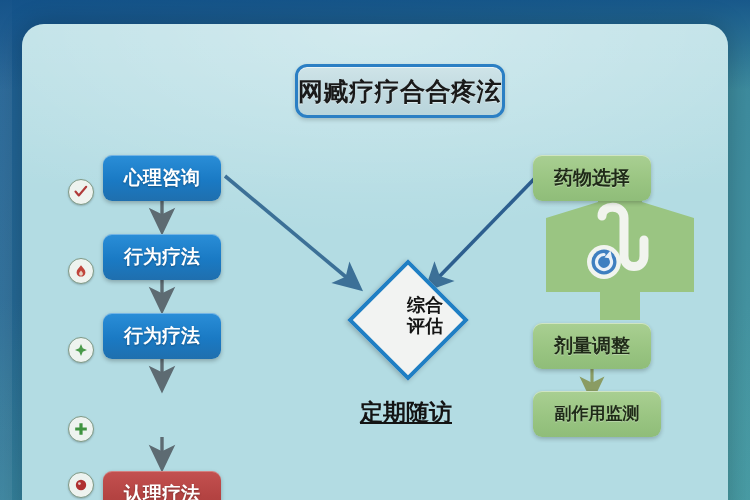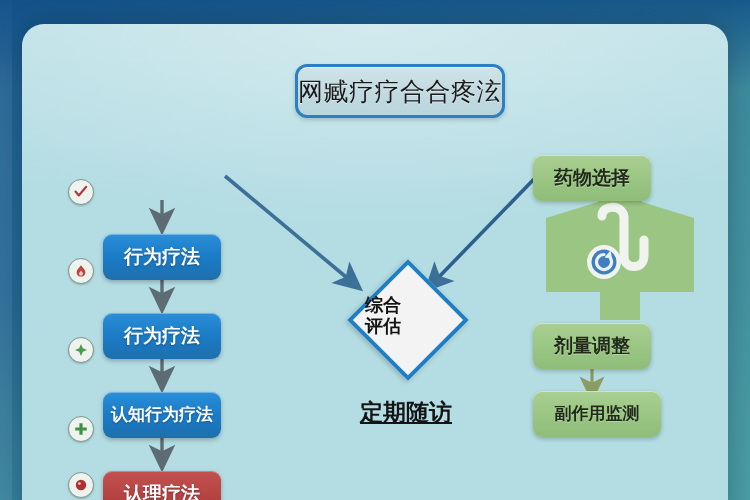--- a/index.html
+++ b/index.html
@@ -60,21 +60,21 @@
     border: 3px solid #2b7fc4;
     border-radius: 12px;
     background: linear-gradient(180deg, #cfe4e8 0%, #c3dbe1 45%, #b9d5dc 100%);
     box-shadow: 0 2px 4px rgba(0,0,0,.18), inset 0 1px 0 rgba(255,255,255,.55);
     display: flex;
     align-items: center;
     justify-content: center;
   }
   #title-text {
     font-size: 25px;
-    font-weight: 400;
+    font-weight: 700;
     color: #1a1a1a;
     letter-spacing: .5px;
     white-space: nowrap;
     text-shadow: 0 1px 0 rgba(255,255,255,.45);
   }
 
   
   .node {
     position: absolute;
     display: flex;
@@ -122,21 +122,21 @@
     box-shadow: 0 2px 5px rgba(0,0,0,.22);
   }
   #diamond-label {
     position: absolute;
     left: 343px;
     top: 261px;
     width: 78px;
     height: 62px;
     display: flex;
     flex-direction: column;
-    align-items: flex-start;
+    align-items: flex-end;
     justify-content: center;
     font-size: 18px;
     font-weight: 700;
     color: #141414;
     line-height: 1.18;
     pointer-events: none;
   }
 
   
   #followup {
@@ -237,28 +237,28 @@
         <path d="M5.4,1.2 L8.6,1.2 L8.6,5.4 L12.8,5.4 L12.8,8.6 L8.6,8.6 L8.6,12.8 L5.4,12.8 L5.4,8.6 L1.2,8.6 L1.2,5.4 L5.4,5.4 Z" fill="#3f9340"></path>
       </svg>
     </div>
     <div class="bullet" style="left:46px; top:448px;">
       <svg width="14" height="14" viewBox="0 0 14 14">
         <circle cx="7" cy="7" r="5.2" fill="#b03030"></circle>
         <circle cx="5.4" cy="5.6" r="1.4" fill="#e6c9c9"></circle>
       </svg>
     </div>
 
+    <div class="node blue" style="left:81px; top:131px; width:118px; height:46px;">
+      <span class="node-label">心理咨询</span>
+    </div>
     <div class="node blue" style="left:81px; top:210px; width:118px; height:46px;">
       <span class="node-label">行为疗法</span>
     </div>
     <div class="node blue" style="left:81px; top:289px; width:118px; height:46px;">
       <span class="node-label">行为疗法</span>
-    </div>
-    <div class="node blue" style="left:81px; top:368px; width:118px; height:46px;">
-      <span class="node-label" style="font-size:17px;">认知行为疗法</span>
     </div>
     <div class="node red" style="left:81px; top:447px; width:118px; height:46px;">
       <span class="node-label">认理疗法</span>
     </div>
 
     <svg id="green-blob" viewBox="0 0 160 120">
       <path d="M6,18 L58,2 L58,0 L102,0 L102,2 L154,18 L154,92 L100,92 L100,120 L60,120 L60,92 L6,92 Z" fill="#9ac582"></path>
       <path d="M62,16 C62,4 84,4 84,18 L84,56 C84,70 104,70 104,56 L104,40" fill="none" stroke="#f1f4ee" stroke-width="9" stroke-linecap="round"></path>
       <circle cx="64" cy="62" r="17" fill="#f1f4ee"></circle>
       <circle cx="64" cy="62" r="12.5" fill="#3f7fc0"></circle>

